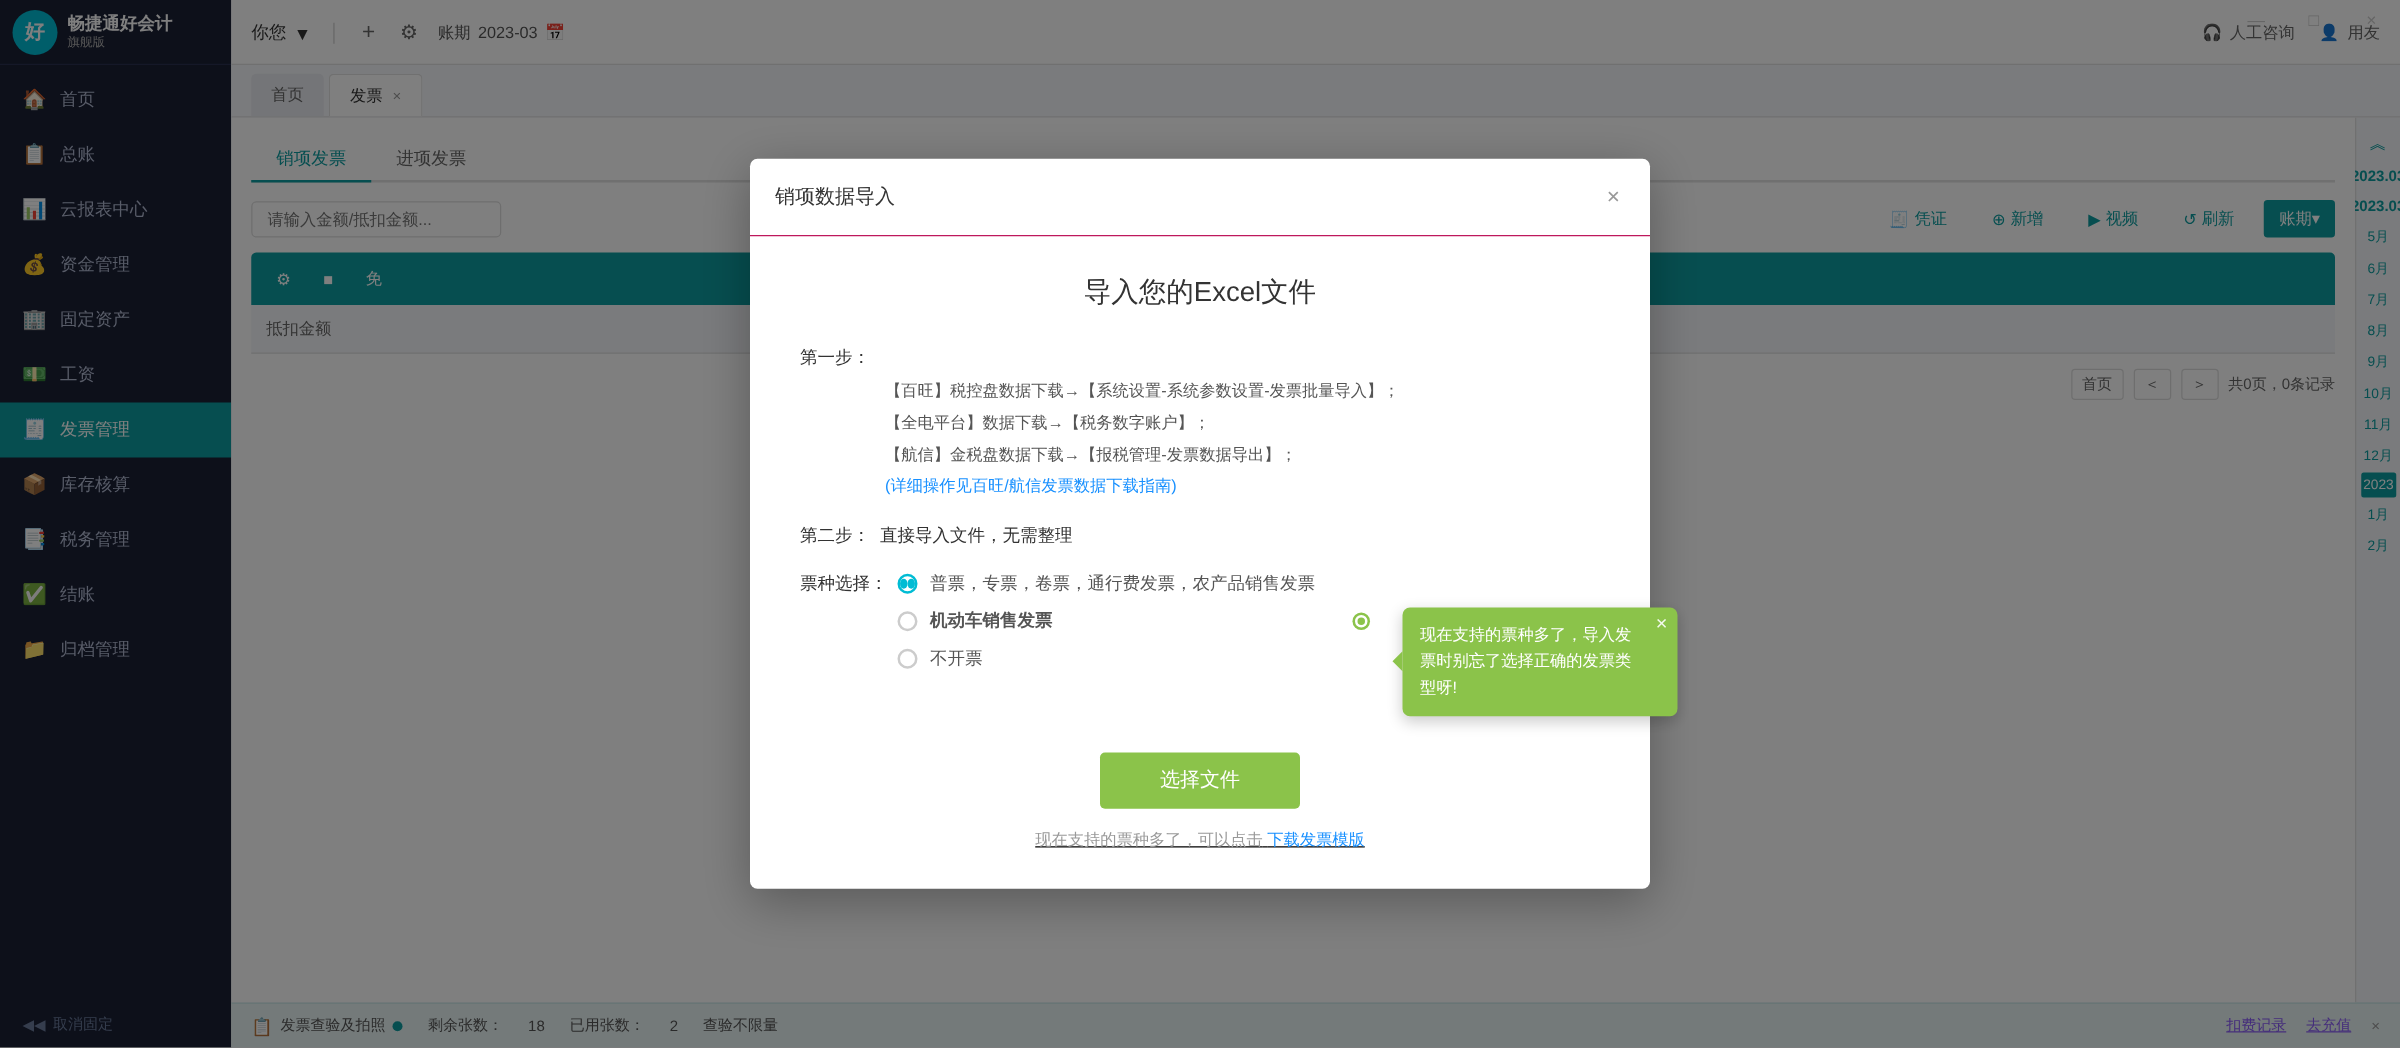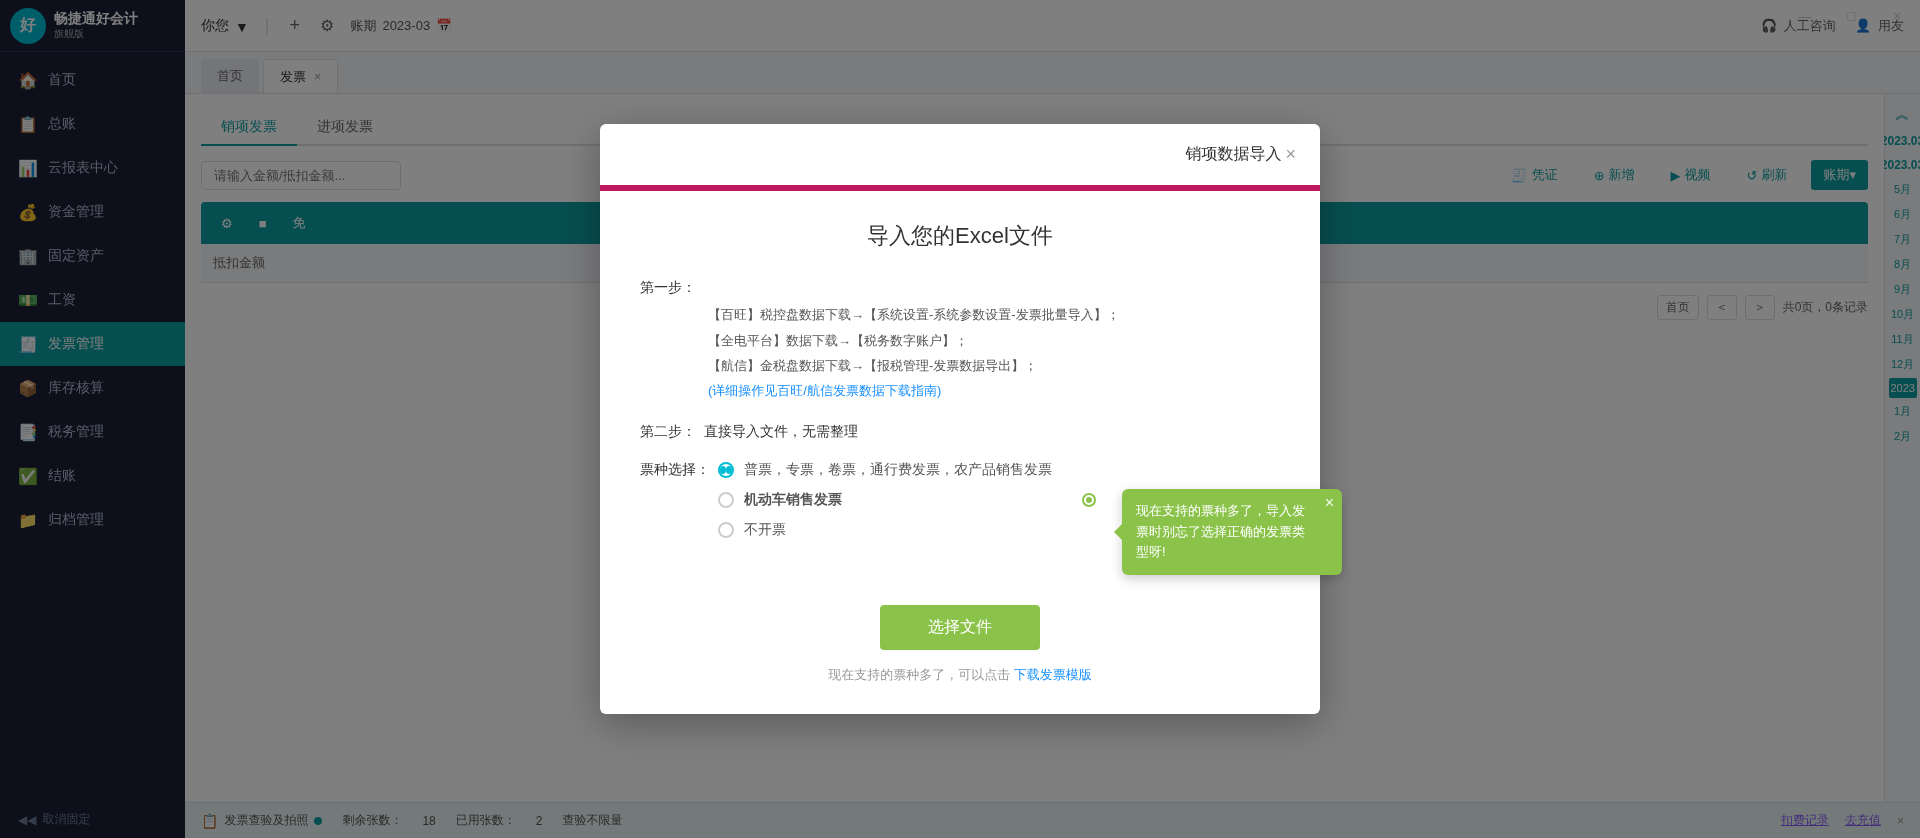--- a/index.html
+++ b/index.html
@@ -76,37 +76,37 @@
     .bottom-bar-info { display: flex; align-items: center; gap: 6px; }
     .bottom-bar-icon { color: #0d9da0; font-size: 14px; }
     .bottom-bar-right { margin-left: auto; display: flex; align-items: center; gap: 16px; }
     .bottom-bar-link { color: #8b5cf6; cursor: pointer; text-decoration: underline; text-align: right; }
     .page-btn { padding: 3px 8px; border: 1px solid #ddd; border-radius: 3px; cursor: pointer; background: #fff; font-size: 12px; color: #666; }
     .page-info { font-size: 12px; color: #666; }
 
     
     .modal-overlay { position: fixed; top: 0; left: 0; width: 1920px; height: 838px; background: rgba(0,0,0,0.5); display: flex; align-items: center; justify-content: center; z-index: 1000; }
     .modal { background: #fff; border-radius: 6px; width: 720px; max-height: 680px; box-shadow: 0 10px 40px rgba(0,0,0,0.3); display: flex; flex-direction: column; position: relative; }
-    .modal-header { padding: 16px 20px; border-bottom: 6px solid #be185d; display: flex; align-items: center; justify-content: flex-end; }
+    .modal-header { padding: 16px 20px; border-bottom: 1px solid #be185d; display: flex; align-items: center; justify-content: space-between; }
     .modal-title { font-size: 16px; color: #333; font-weight: 500; }
     .modal-close { font-size: 18px; color: #999; cursor: pointer; background: none; border: none; padding: 4px; }
     .modal-body { padding: 30px 40px; flex: 1; }
     .modal-main-title { text-align: center; font-size: 22px; color: #333; font-weight: 500; margin-bottom: 28px; }
     .modal-step { margin-bottom: 20px; }
     .modal-step-content { margin-left: 68px; font-size: 13px; color: #555; line-height: 1.8; }
     .modal-step-content .line { display: block; margin-bottom: 2px; }
     .modal-link { color: #1890ff; cursor: pointer; text-decoration: none; }
     .modal-step2 { display: flex; gap: 8px; font-size: 14px; color: #333; margin-bottom: 20px; }
     .ticket-select { margin-bottom: 16px; }
     .radio-group { display: flex; flex-direction: column; gap: 12px; margin-left: 68px; }
     .radio-item { display: flex; align-items: center; gap: 10px; font-size: 14px; color: #555; cursor: pointer; }
     .radio-circle { width: 16px; height: 16px; border-radius: 50%; border: 2px solid #ccc; display: flex; align-items: center; justify-content: center; flex-shrink: 0; }
     .radio-circle.selected { border-color: #00bcd4; }
     .radio-circle.selected::after { content: ''; width: 8px; height: 8px; background: #00bcd4; border-radius: 50%; display: block; }
-    .modal-footer { padding: 20px 40px 30px; text-align: center; }
+    .modal-footer { padding: 20px 40px 30px; text-align: center; text-decoration: underline; }
     .select-file-btn { background: #8bc34a; color: #fff; border: none; border-radius: 4px; padding: 12px 48px; font-size: 16px; cursor: pointer; font-weight: 500; }
     .modal-footer-note { margin-top: 16px; font-size: 13px; color: #999; }
     .modal-footer-link { color: #1890ff; cursor: pointer; text-decoration: none; }
     .win-btn { width: 46px; height: 32px; display: flex; align-items: center; justify-content: center; cursor: pointer; color: #666; font-size: 14px; }
 
     .period-indicator { color: #555; font-size: 13px; }
     .period-icon { color: #0d9da0; }
   </style>
 </head>
 <body>

